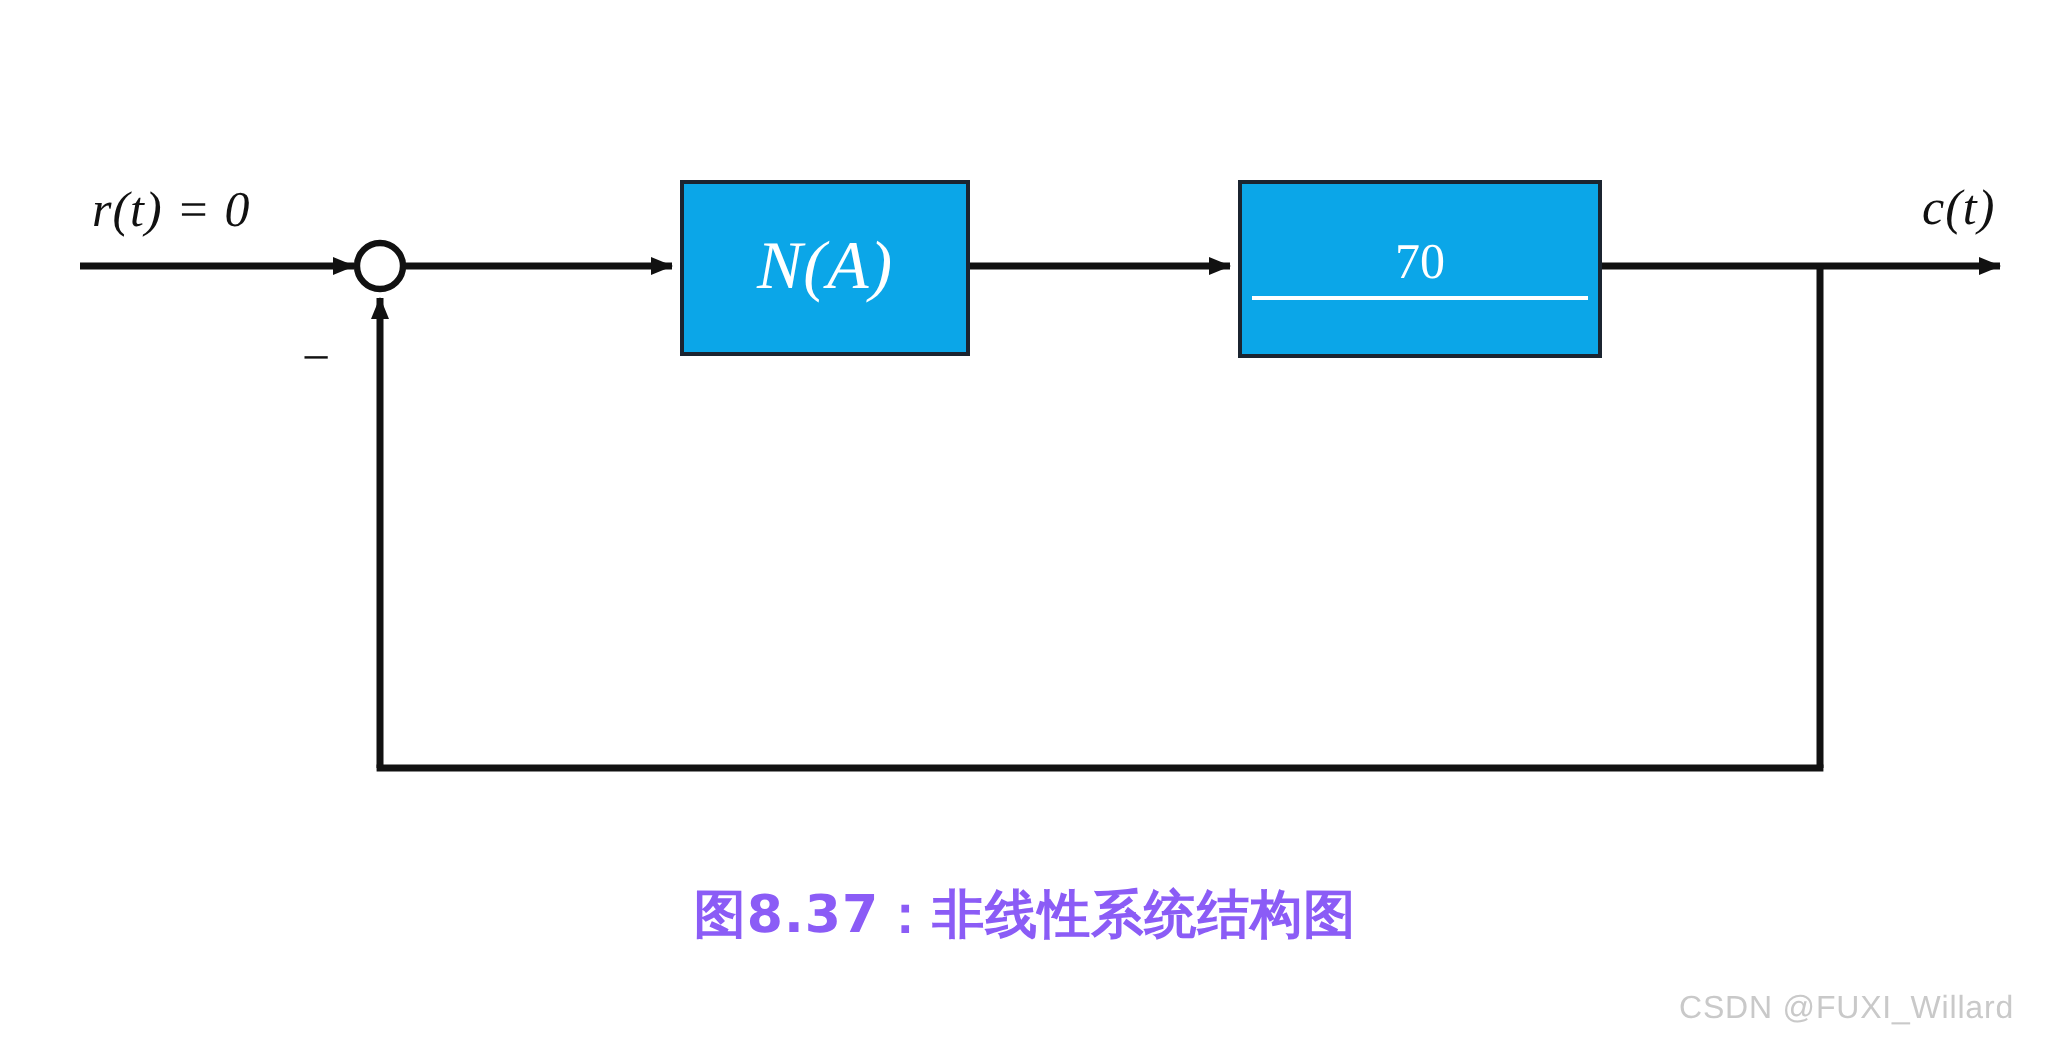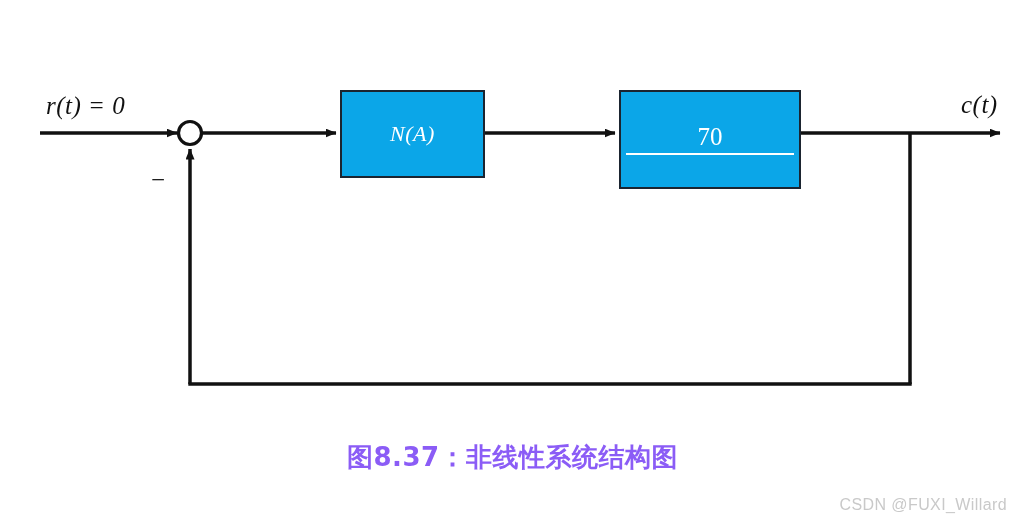--- a/index.html
+++ b/index.html
@@ -58,28 +58,28 @@
   }
   #nonlinearity-block {
     left: 340px;
     top: 90px;
     width: 145px;
     height: 88px;
   }
   #nonlinearity-block-label {
     font-family: "Liberation Serif", serif;
     font-style: italic;
-    font-size: 22px;
+    font-size: 34px;
     letter-spacing: 0.5px;
   }
   #transfer-function-block {
     left: 619px;
     top: 90px;
     width: 182px;
-    height: 99px;
+    height: 89px;
   }
   .fraction {
     display: flex;
     flex-direction: column;
     align-items: center;
     font-family: "Liberation Serif", serif;
     line-height: 1.08;
     width: 94%;
   }
   .fraction .numerator {

